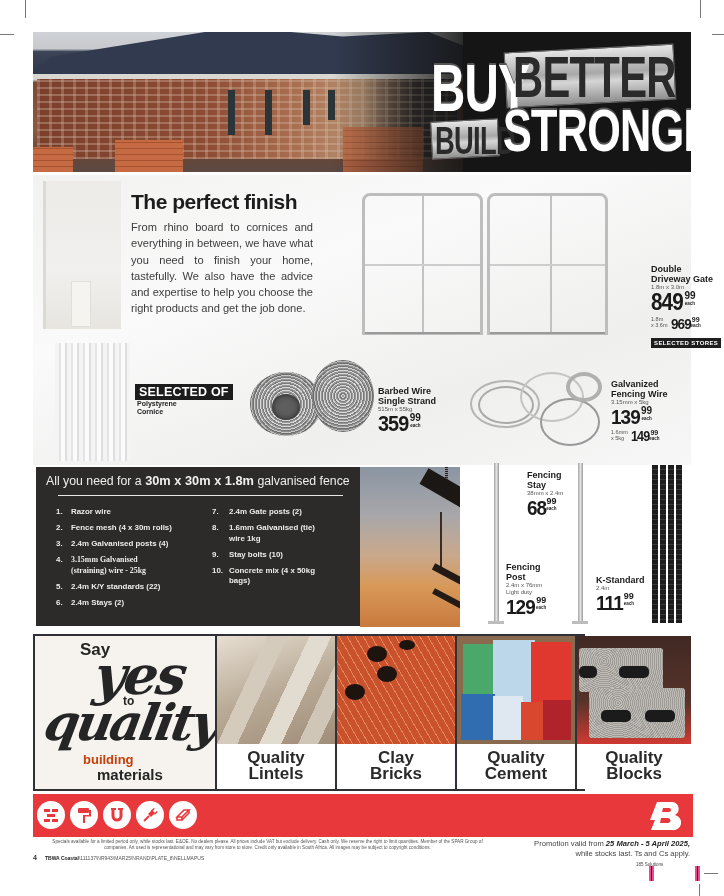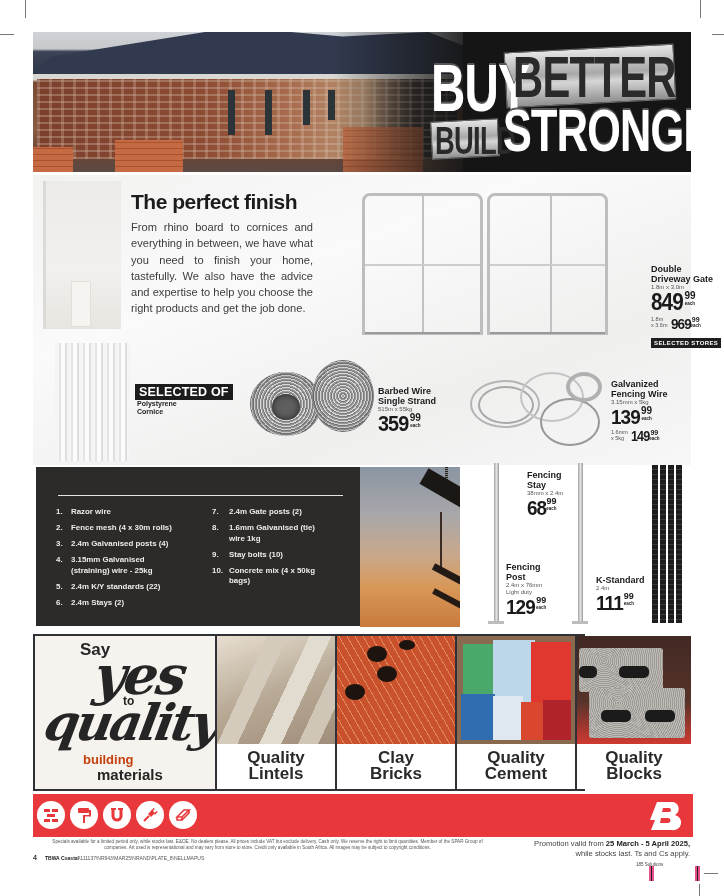--- a/index.html
+++ b/index.html
@@ -123,21 +123,21 @@
   .cat-icon { position: absolute; top: 7px; width: 28px; height: 28px; border-radius: 50%; background: #fff; display: flex; align-items: center; justify-content: center; }
   .cat-icon svg { width: 18px; height: 18px; }
   .brand-logo { position: absolute; right: 10px; top: 6px; width: 34px; height: 32px; }
 
   
   .disclaimer { position: absolute; left: 40px; top: 839px; width: 455px; font-size: 4.6px; line-height: 6px; color: #555; text-align: center; }
   .page-num { position: absolute; left: 33px; top: 854px; font-size: 7px; font-weight: 700; color: #333; }
   .job-ref { position: absolute; left: 45px; top: 855px; font-size: 5px; color: #555; }
   .job-ref b { color: #222; }
   .promo { position: absolute; right: 34px; top: 839px; text-align: right; font-size: 7.6px; line-height: 10px; color: #444; }
-  .promo b { color: #222; }
+  .promo b { color: #222; font-style: italic; }
   .agency { position: absolute; left: 636px; top: 862px; font-size: 4.5px; color: #444; }
   .reg-mark { position: absolute; width: 5px; height: 15px; background: #e64d8a; }
   .reg-mark::after { content: ""; position: absolute; left: 2px; top: 0; width: 1px; height: 15px; background: #222; }
 </style>
 </head>
 <body>
 
 <div class="crop" style="left:25px;top:0;width:1px;height:18px;"></div>
 <div class="crop" style="left:0;top:34px;width:14px;height:1px;"></div>
 <div class="crop" style="left:700px;top:0;width:1px;height:18px;"></div>
@@ -265,37 +265,38 @@
       <span class="p-main" style="font-size:14px;">149</span>
       <span class="p-side">
           <span class="p-cents" style="font-size:7px;">99</span>
           <span class="p-each">each</span>
         </span>
     </div>
   </div>
 </div>
 
 <section class="fence-panel">
+  <div class="fence-head"><span>All you need for a </span><b>30m x 30m x 1.8m</b><span> galvanised fence</span></div>
   <div class="fence-rule"></div>
   <ul class="fence-col" style="left:20px;width:150px;">
     <li>
         <span class="num">1.</span>
         <span>Razor wire</span>
       </li>
     <li>
         <span class="num">2.</span>
         <span>Fence mesh (4 x 30m rolls)</span>
       </li>
     <li>
         <span class="num">3.</span>
         <span>2.4m Galvanised posts (4)</span>
       </li>
     <li>
         <span class="num">4.</span>
-        <span style="width:95px;">3.15mm Galvanised (straining) wire - 25kg</span>
+        <span style="width:95px;font-family:Liberation Serif, serif;">3.15mm Galvanised (straining) wire - 25kg</span>
       </li>
     <li>
         <span class="num">5.</span>
         <span>2.4m K/Y standards (22)</span>
       </li>
     <li>
         <span class="num">6.</span>
         <span>2.4m Stays (2)</span>
       </li>
   </ul>

